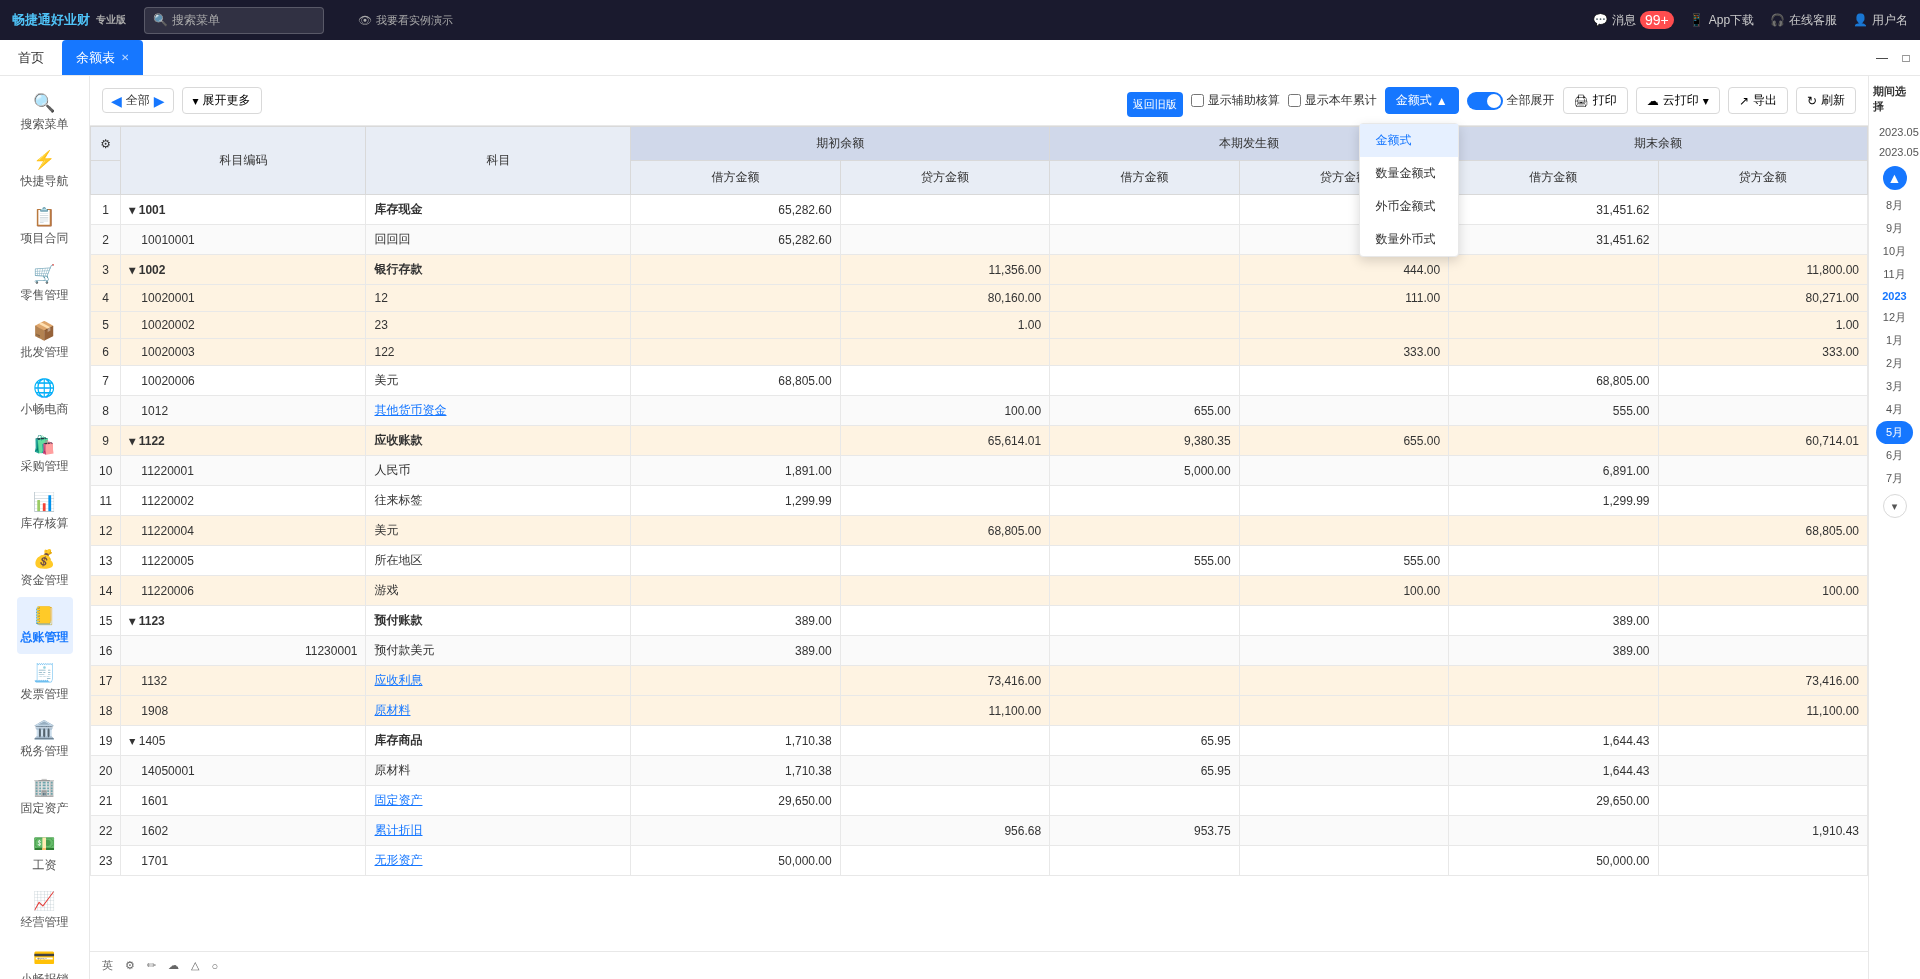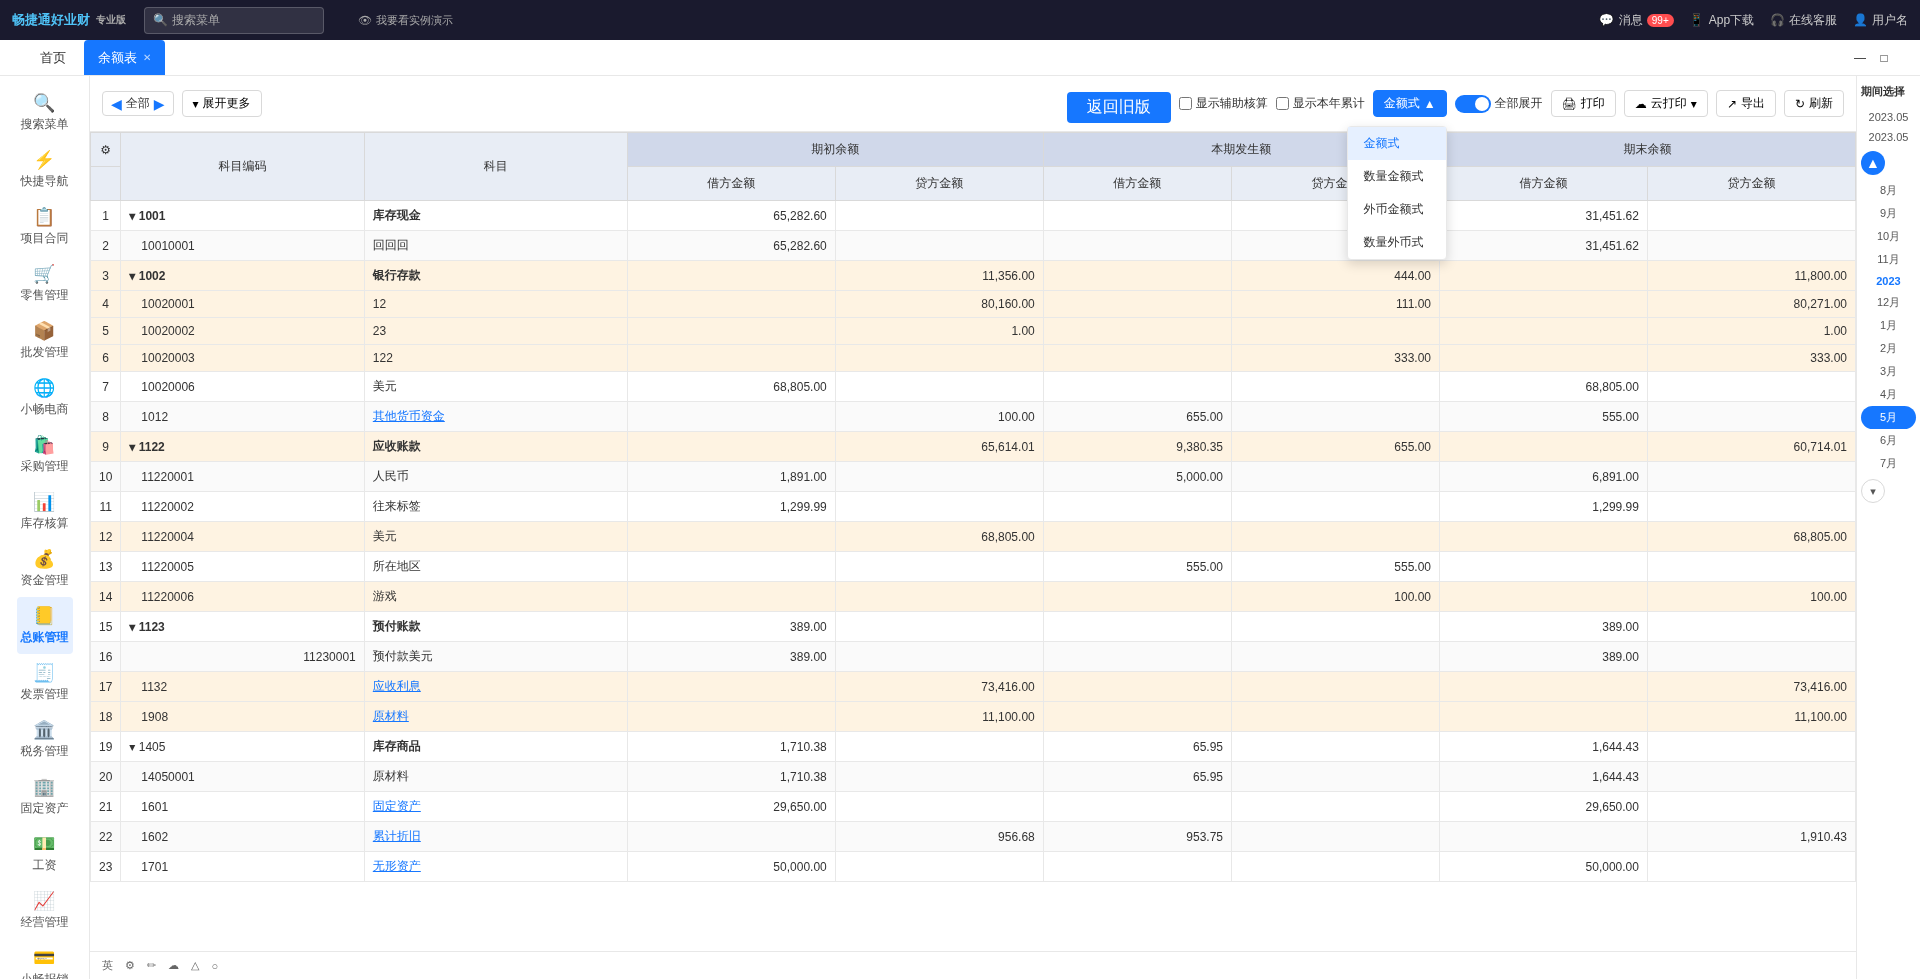--- a/index.html
+++ b/index.html
@@ -54,31 +54,31 @@
       display: flex;
       align-items: center;
       gap: 4px;
       cursor: pointer;
     }
     .badge {
       background: #ff4d4f;
       color: #fff;
       border-radius: 10px;
       padding: 1px 5px;
-      font-size: 10px;
+      font-size: 14px;
     }
 
     
     .tab-bar {
       height: 36px;
       background: #fff;
       border-bottom: 1px solid #e8e8e8;
       display: flex;
       align-items: center;
-      padding: 0 26px;
+      padding: 0 4px;
       gap: 4px;
     }
     .tab {
       padding: 6px 14px;
       border-radius: 4px 4px 0 0;
       font-size: 13px;
       cursor: pointer;
       display: flex;
       align-items: center;
       gap: 6px;
@@ -176,22 +176,22 @@
     .toolbar-right {
       display: flex;
       align-items: center;
       gap: 8px;
     }
     .btn-primary {
       background: #1677ff;
       color: #fff;
       border: none;
       border-radius: 4px;
-      padding: 5px 20px;
-      font-size: 16px;
+      padding: 5px 6px;
+      font-size: 11px;
       cursor: pointer;
       margin-top: 8px;
     }
     .btn-dropdown {
       display: flex;
       align-items: center;
       gap: 4px;
       border: 1px solid #d9d9d9;
       border-radius: 4px;
       padding: 4px 10px;
@@ -291,25 +291,26 @@
     .dropdown-item {
       padding: 8px 16px;
       cursor: pointer;
       font-size: 12px;
       white-space: nowrap;
     }
     .dropdown-item.active { color: #1677ff; background: #e6f0ff; }
 
     
     .right-panel {
-      width: 64px;
+      width: 52px;
       background: #fff;
       border-left: 1px solid #e8e8e8;
       display: flex;
       flex-direction: column;
+      align-items: center;
       padding: 8px 4px;
       font-size: 11px;
       color: #555;
     }
     .right-panel-title {
       font-weight: bold;
       font-size: 11px;
       margin-bottom: 8px;
       color: #333;
     }

